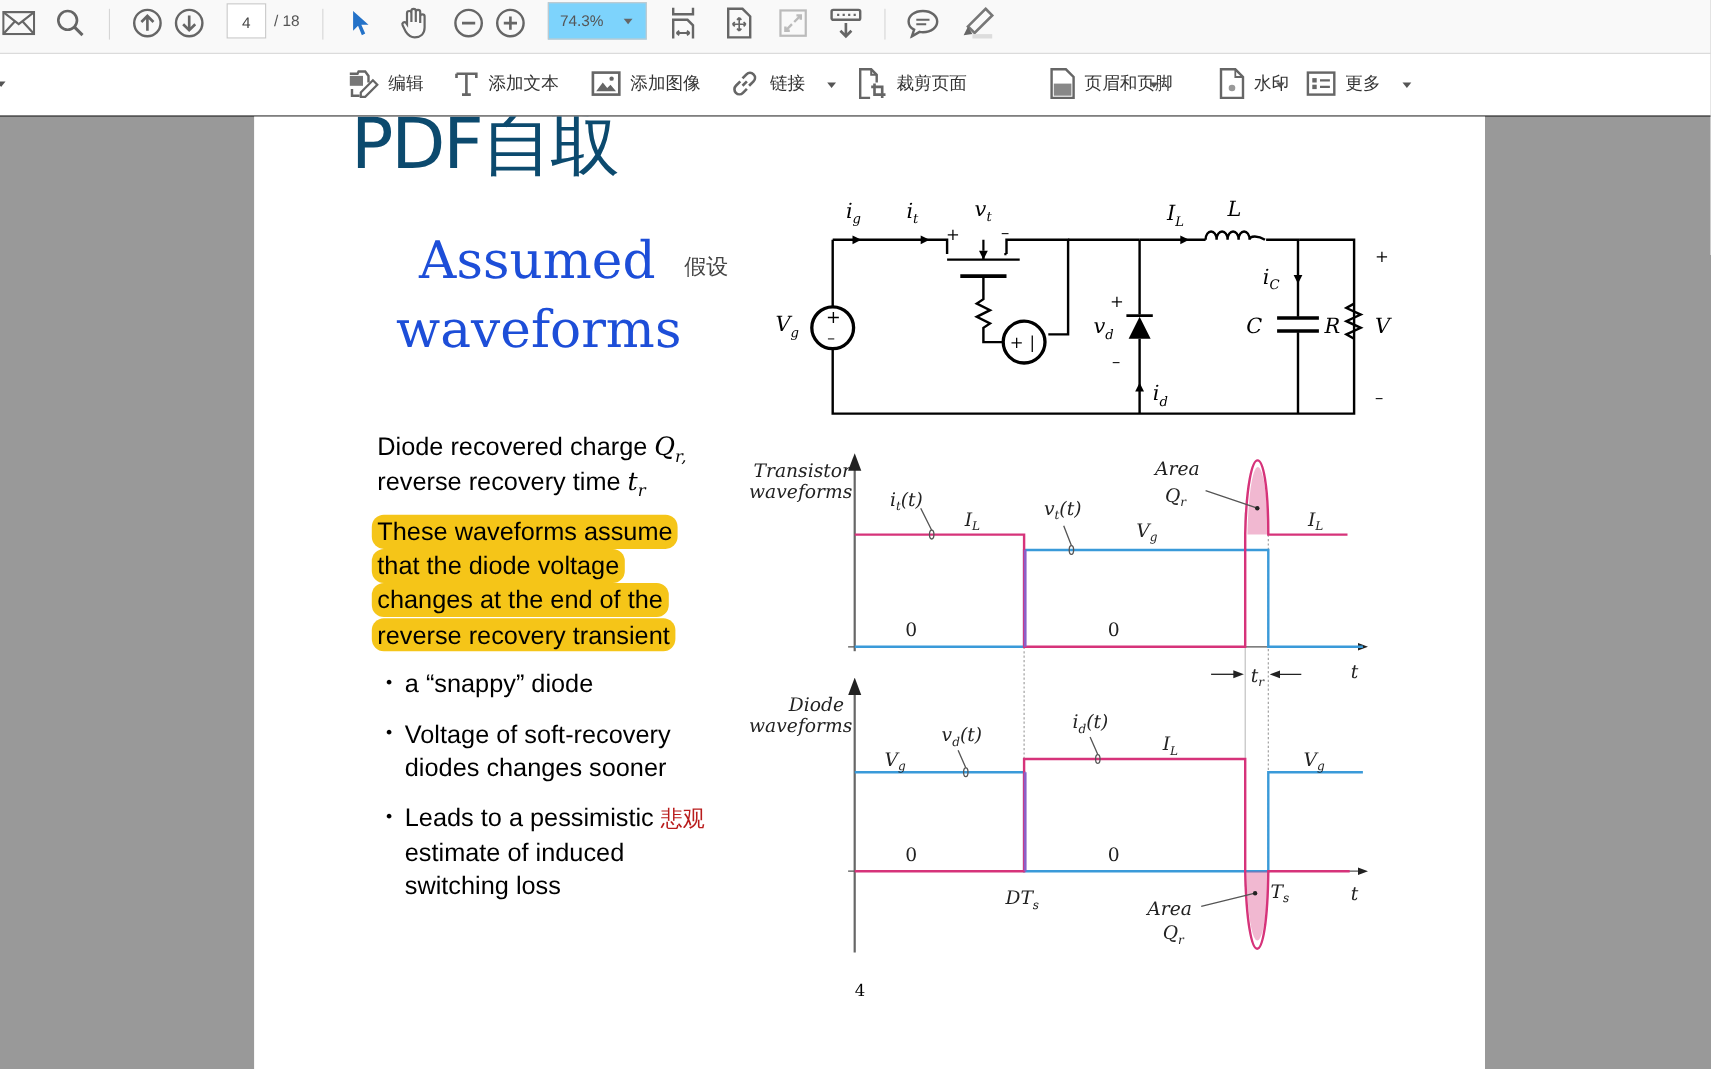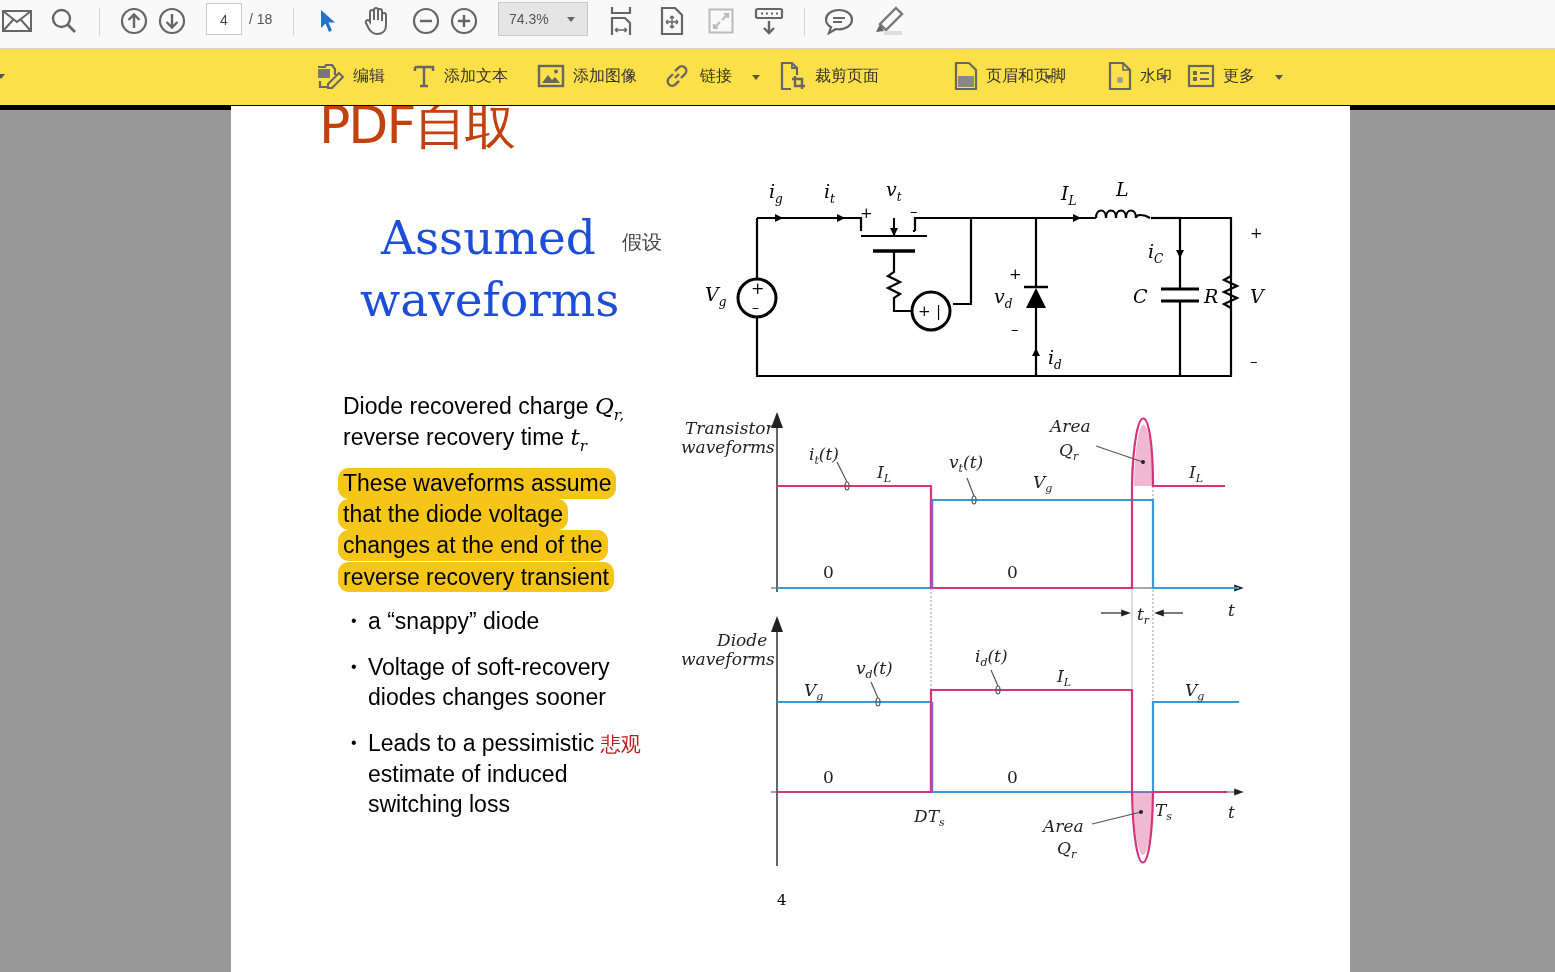--- a/index.html
+++ b/index.html
@@ -1,30 +1,30 @@
 <!DOCTYPE html>
 <html><head>
 <meta charset="utf-8">
 <style>
   html,body{margin:0;padding:0;}
   body{width:1555px;height:972px;overflow:hidden;background:#999999;font-family:"Liberation Sans",sans-serif;position:relative;}
   .toolbar1{position:absolute;left:0;top:0;width:1555px;height:48px;background:#f9f9f9;border-bottom:1px solid #d4d4d4;}
-  .toolbar2{position:absolute;left:0;top:49px;width:1555px;height:56px;background:#fde047;border-bottom:5px solid #000000;font-family:Liberation Mono, monospace;}
+  .toolbar2{position:absolute;left:0;top:49px;width:1555px;height:56px;background:#ffffff;border-bottom:1px solid #000000;font-family:Liberation Mono, monospace;}
   .tb-icon{position:absolute;top:4px;width:34px;height:34px;display:flex;align-items:center;justify-content:center;cursor:pointer;}
   .tb-icon svg{display:block;}
   .sep{position:absolute;top:8px;width:1px;height:28px;background:#d6d6d6;}
   .page-input{position:absolute;left:206px;top:3px;width:36px;height:32px;border:1px solid #c8c8c8;background:#fff;font-size:14px;color:#444;text-align:center;line-height:32px;box-sizing:border-box;}
   .page-total{position:absolute;left:249px;top:11px;font-size:14px;color:#555;}
-  .zoom-box{position:absolute;left:498px;top:2px;width:90px;height:34px;border:1px solid #c8c8c8;background:#e5e5e5;box-sizing:border-box;}
+  .zoom-box{position:absolute;left:498px;top:2px;width:90px;height:34px;border:1px solid #c8c8c8;background:#7dd3fc;box-sizing:border-box;}
   .zoom-box .val{position:absolute;left:10px;top:8px;font-size:14px;color:#555;}
   .zoom-box .caret{position:absolute;right:12px;top:14px;width:0;height:0;border-left:4px solid transparent;border-right:4px solid transparent;border-top:5px solid #666;}
   .t2-item{position:absolute;top:12px;height:30px;display:flex;align-items:center;gap:8px;font-size:16px;color:#333;cursor:pointer;white-space:nowrap;}
   .t2-caret{position:absolute;top:26px;width:0;height:0;border-left:4px solid transparent;border-right:4px solid transparent;border-top:5px solid #555;cursor:pointer;}
   .page{position:absolute;left:231px;top:106px;width:1119px;height:866px;background:#fff;overflow:hidden;}
-  .watermark{position:absolute;left:88px;top:-12px;font-size:52px;color:#c2410c;font-family:"DejaVu Sans",sans-serif;letter-spacing:-2px;line-height:1.2;}
+  .watermark{position:absolute;left:88px;top:-12px;font-size:64px;color:#0c4a6e;font-family:"DejaVu Sans",sans-serif;letter-spacing:-2px;line-height:1.2;}
   .title{position:absolute;font-family:"DejaVu Serif",serif;color:#1d4ed8;font-size:47px;line-height:1;}
   .note-cn{position:absolute;font-size:20px;color:#444;}
   .body-text{position:absolute;font-size:23px;color:#000;line-height:31px;}
   .hl-lines{position:absolute;left:107px;top:362px;font-size:23px;color:#000;line-height:30.7px;}
   .hl-lines div{display:inline-block;background:#f5c518;border-radius:11px;padding:0 5px;margin-bottom:0.5px;}
   .bullets{position:absolute;left:137px;font-size:23px;color:#000;line-height:30px;}
   .bullet-dot{position:absolute;left:-17px;top:0;font-size:16px;}
   .pnum{position:absolute;left:546px;top:785px;font-family:"DejaVu Serif",serif;font-size:15px;color:#000;}
   svg text{font-family:"DejaVu Serif",serif;}
 </style>

